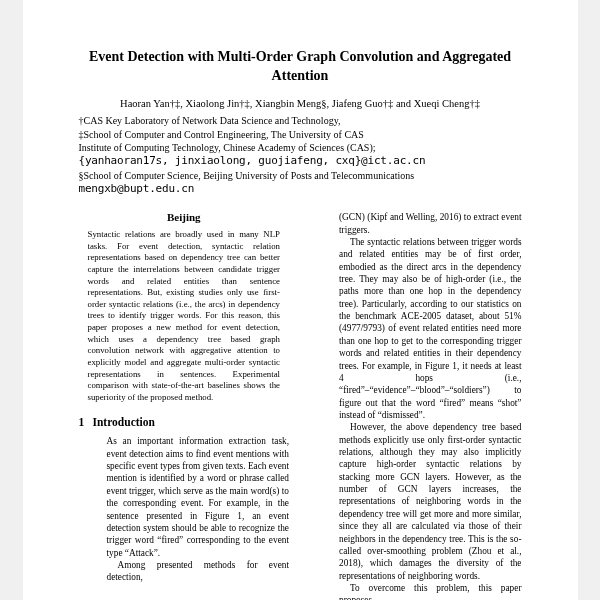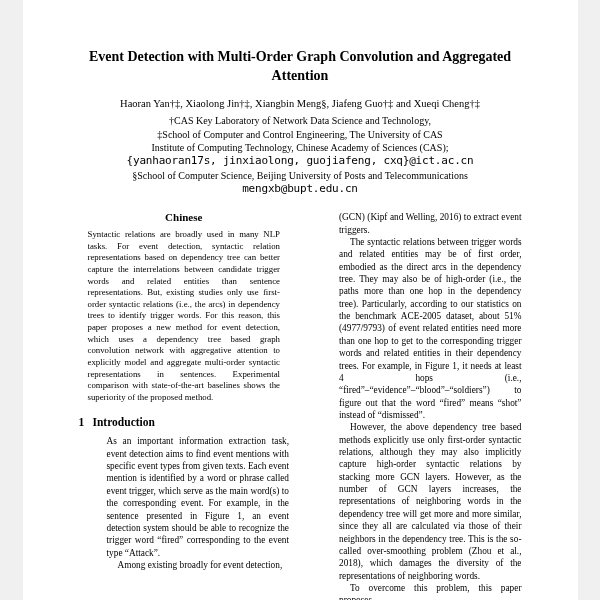--- a/index.html
+++ b/index.html
@@ -13,21 +13,21 @@
   }
   .title {
     font-size: 14px; font-weight: bold; text-align: center;
     line-height: 1.35; max-width: 450px; margin: 0 auto 11px auto;
   }
   .authors {
     font-size: 10.5px; font-weight: normal; text-align: center;
     margin-bottom: 4px; line-height: 1.3;
   }
   .affil {
-    font-size: 10px; text-align: center; line-height: 1.32;
+    font-size: 10px; line-height: 1.32;
   }
   .affil.mono {
     font-family: "DejaVu Sans Mono", monospace; font-size: 11px;
     letter-spacing: -0.2px;
   }
   .columns { display: flex; gap: 22px; margin-top: 15px; }
   .col { flex: 1 1 0; min-width: 0; }
   .abstract-heading {
     font-size: 11px; font-weight: bold; text-align: center;
     margin-bottom: 6px;
@@ -53,27 +53,27 @@
   <div class="affil">†CAS Key Laboratory of Network Data Science and Technology,</div>
   <div class="affil">‡School of Computer and Control Engineering, The University of CAS</div>
   <div class="affil">Institute of Computing Technology, Chinese Academy of Sciences (CAS);</div>
   <div class="affil mono">{yanhaoran17s, jinxiaolong, guojiafeng, cxq}@ict.ac.cn</div>
   <div class="affil">§School of Computer Science, Beijing University of Posts and Telecommunications</div>
   <div class="affil mono">mengxb@bupt.edu.cn</div>
 
   <div class="columns">
 
     <div class="col">
-      <div class="abstract-heading">Chinese</div>
+      <div class="abstract-heading">Beijing</div>
       <p class="abstract-body">Syntactic relations are broadly used in many NLP tasks. For event detection, syntactic relation representations based on dependency tree can better capture the interrelations between candidate trigger words and related entities than sentence representations. But, existing studies only use first-order syntactic relations (i.e., the arcs) in dependency trees to identify trigger words. For this reason, this paper proposes a new method for event detection, which uses a dependency tree based graph convolution network with aggregative attention to explicitly model and aggregate multi-order syntactic representations in sentences. Experimental comparison with state-of-the-art baselines shows the superiority of the proposed method.</p>
 
       <div class="section-heading"><span class="section-num">1</span><span>Introduction</span></div>
 
       <p class="body-para">As an important information extraction task, event detection aims to find event mentions with specific event types from given texts. Each event mention is identified by a word or phrase called event trigger, which serve as the main word(s) to the corresponding event. For example, in the sentence presented in Figure 1, an event detection system should be able to recognize the trigger word “fired” corresponding to the event type “Attack”.</p>
-      <p class="body-para indented">Among existing broadly for event detection,</p>
+      <p class="body-para indented">Among presented methods for event detection,</p>
     </div>
 
     <div class="col">
       <p class="body-para">(GCN) (Kipf and Welling, 2016) to extract event triggers.</p>
       <p class="body-para indented">The syntactic relations between trigger words and related entities may be of first order, embodied as the direct arcs in the dependency tree. They may also be of high-order (i.e., the paths more than one hop in the dependency tree). Particularly, according to our statistics on the benchmark ACE-2005 dataset, about 51% (4977/9793) of event related entities need more than one hop to get to the corresponding trigger words and related entities in their dependency trees. For example, in Figure 1, it needs at least 4 hops (i.e., “fired”–“evidence”–“blood”–“soldiers”) to figure out that the word “fired” means “shot” instead of “dismissed”.</p>
       <p class="body-para indented">However, the above dependency tree based methods explicitly use only first-order syntactic relations, although they may also implicitly capture high-order syntactic relations by stacking more GCN layers. However, as the number of GCN layers increases, the representations of neighboring words in the dependency tree will get more and more similar, since they all are calculated via those of their neighbors in the dependency tree. This is the so-called over-smoothing problem (Zhou et al., 2018), which damages the diversity of the representations of neighboring words.</p>
       <p class="body-para indented">To overcome this problem, this paper proposes</p>
     </div>
 
   </div>

